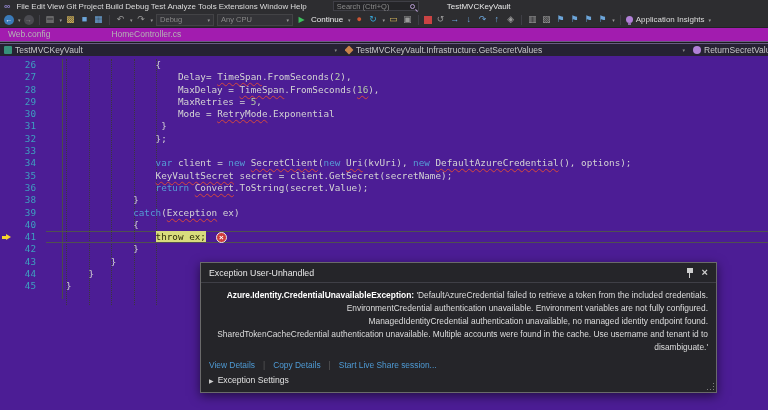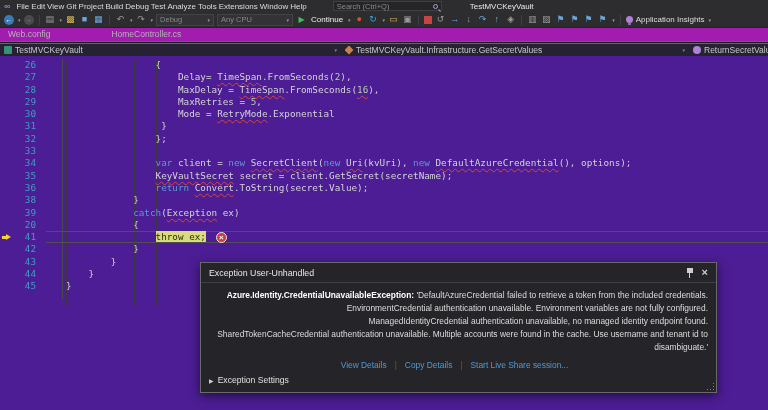--- a/index.html
+++ b/index.html
@@ -5,21 +5,21 @@
   * { margin:0; padding:0; box-sizing:border-box; }
   html,body { width:768px; height:410px; overflow:hidden; background:#1e1e1e;
               font-family:"Liberation Sans", sans-serif; }
   .app { position:relative; width:768px; height:410px; background:#1e1e1e; display:flex; flex-direction:column; }
 
   
   .titlebar { height:12px; background:#2d2d30; display:flex; align-items:center; font-size:8px; color:#ddd; padding:0 4px; flex:none; }
   .vslogo { color:#8f83c9; font-weight:bold; font-size:9px; margin-right:6px; line-height:10px; }
   .menu { display:flex; gap:2px; }
   .menu span { cursor:default; }
-  .searchbox { margin-left:26px; width:109px; height:10px; background:#252528; border:1px solid #3f3f46; display:flex; align-items:center; justify-content:space-between; padding:0 3px; color:#8a8a8a; font-size:7.5px; }
+  .searchbox { margin-left:26px; width:86px; height:10px; background:#252528; border:1px solid #3f3f46; display:flex; align-items:center; justify-content:space-between; padding:0 3px; color:#8a8a8a; font-size:7.5px; }
   .mag { width:5px; height:5px; border:1px solid #b59ad1; border-radius:50%; position:relative; flex:none; }
   .mag::after { content:""; position:absolute; width:3px; height:1px; background:#b59ad1; transform:rotate(45deg); left:4px; top:5px; }
   .wintitle { margin-left:28px; color:#e8e8e8; font-size:8px; }
 
   
   .toolbar { height:16px; background:#2d2d30; border-bottom:1px solid #222225; display:flex; align-items:center; gap:3px; padding:0 4px; flex:none; font-size:8px; color:#c8c8c8; }
   .tbsep { width:1px; height:10px; background:#3f3f46; margin:0 2px; flex:none; }
   .ticon { display:inline-flex; align-items:center; justify-content:center; width:11px; height:11px; font-size:9px; line-height:11px; flex:none; }
   .caret { font-size:5px; color:#999; margin-left:1px; flex:none; }
   .circ { width:10px; height:10px; border-radius:50%; display:inline-flex; align-items:center; justify-content:center; color:#fff; font-size:7px; line-height:10px; }
@@ -80,21 +80,21 @@
   .popup { position:absolute; left:200px; top:262px; width:517px; height:131px; background:#252529;
            border:1px solid #6a6a6a; box-shadow:0 3px 10px rgba(0,0,0,.55); z-index:10; color:#ddd; }
   .pophead { height:20px; display:flex; align-items:center; justify-content:space-between; padding:0 8px; font-size:8.8px; color:#e8e8e8; border-bottom:1px solid #3f3f46; }
   .popctrls { display:flex; align-items:center; gap:8px; }
   .pin { width:8px; height:10px; position:relative; }
   .pin::before { content:""; position:absolute; left:1px; top:0; width:6px; height:5px; background:#cfcfcf; }
   .pin::after { content:""; position:absolute; left:3.5px; top:5px; width:1px; height:5px; background:#cfcfcf; }
   .closex { color:#cfcfcf; font-size:11px; line-height:11px; font-weight:bold; }
   .popbody { padding:6px 8px 0 8px; font-size:8.4px; line-height:13px; white-space:nowrap; overflow:hidden;text-align:right; }
   .extype { font-weight:bold; color:#fff; }
-  .poplinks { padding:6px 16px 0 8px; font-size:8.4px; color:#4e9ad4; display:flex; gap:8px; align-items:center;justify-content:center; }
+  .poplinks { padding:6px 16px 0 8px; font-size:8.4px; color:#4e9ad4; display:flex; gap:8px; align-items:center; }
   .poplinks .sep { color:#5a5a5a; }
   .popsettings { padding:5px 8px 0 8px; font-size:8.6px; color:#e0e0e0; display:flex; align-items:center; gap:4px; }
   .tri { font-size:6px; color:#cccccc; }
   .grip { position:absolute; right:2px; bottom:2px; width:8px; height:8px; }
   .grip i { position:absolute; width:1.5px; height:1.5px; background:#808080; }
   .grip i:nth-child(1){ right:0; bottom:0; } .grip i:nth-child(2){ right:3px; bottom:0; }
   .grip i:nth-child(3){ right:0; bottom:3px; } .grip i:nth-child(4){ right:6px; bottom:0; }
   .grip i:nth-child(5){ right:0; bottom:6px; }
 </style>
 </head>
@@ -258,21 +258,21 @@
         </div>
         <div class="row">
           <span class="gut">38</span>
           <span class="code"><span class="tk p">            }</span></span>
         </div>
         <div class="row">
           <span class="gut">39</span>
           <span class="code"><span class="tk p">            </span><span class="tk k">catch</span><span class="tk p">(</span><span class="tk e">Exception</span><span class="tk p"> ex)</span></span>
         </div>
         <div class="row">
-          <span class="gut">20</span>
+          <span class="gut">40</span>
           <span class="code"><span class="tk p">            {</span></span>
         </div>
         <div class="row cur">
           <span class="execarrow">
             <span class="tail"></span>
             <span class="head"></span>
           </span>
           <span class="gut">41</span>
           <span class="code"><span class="tk p">                </span><span class="tk hl">throw ex;</span><span class="erricon">×</span></span>
         </div>

